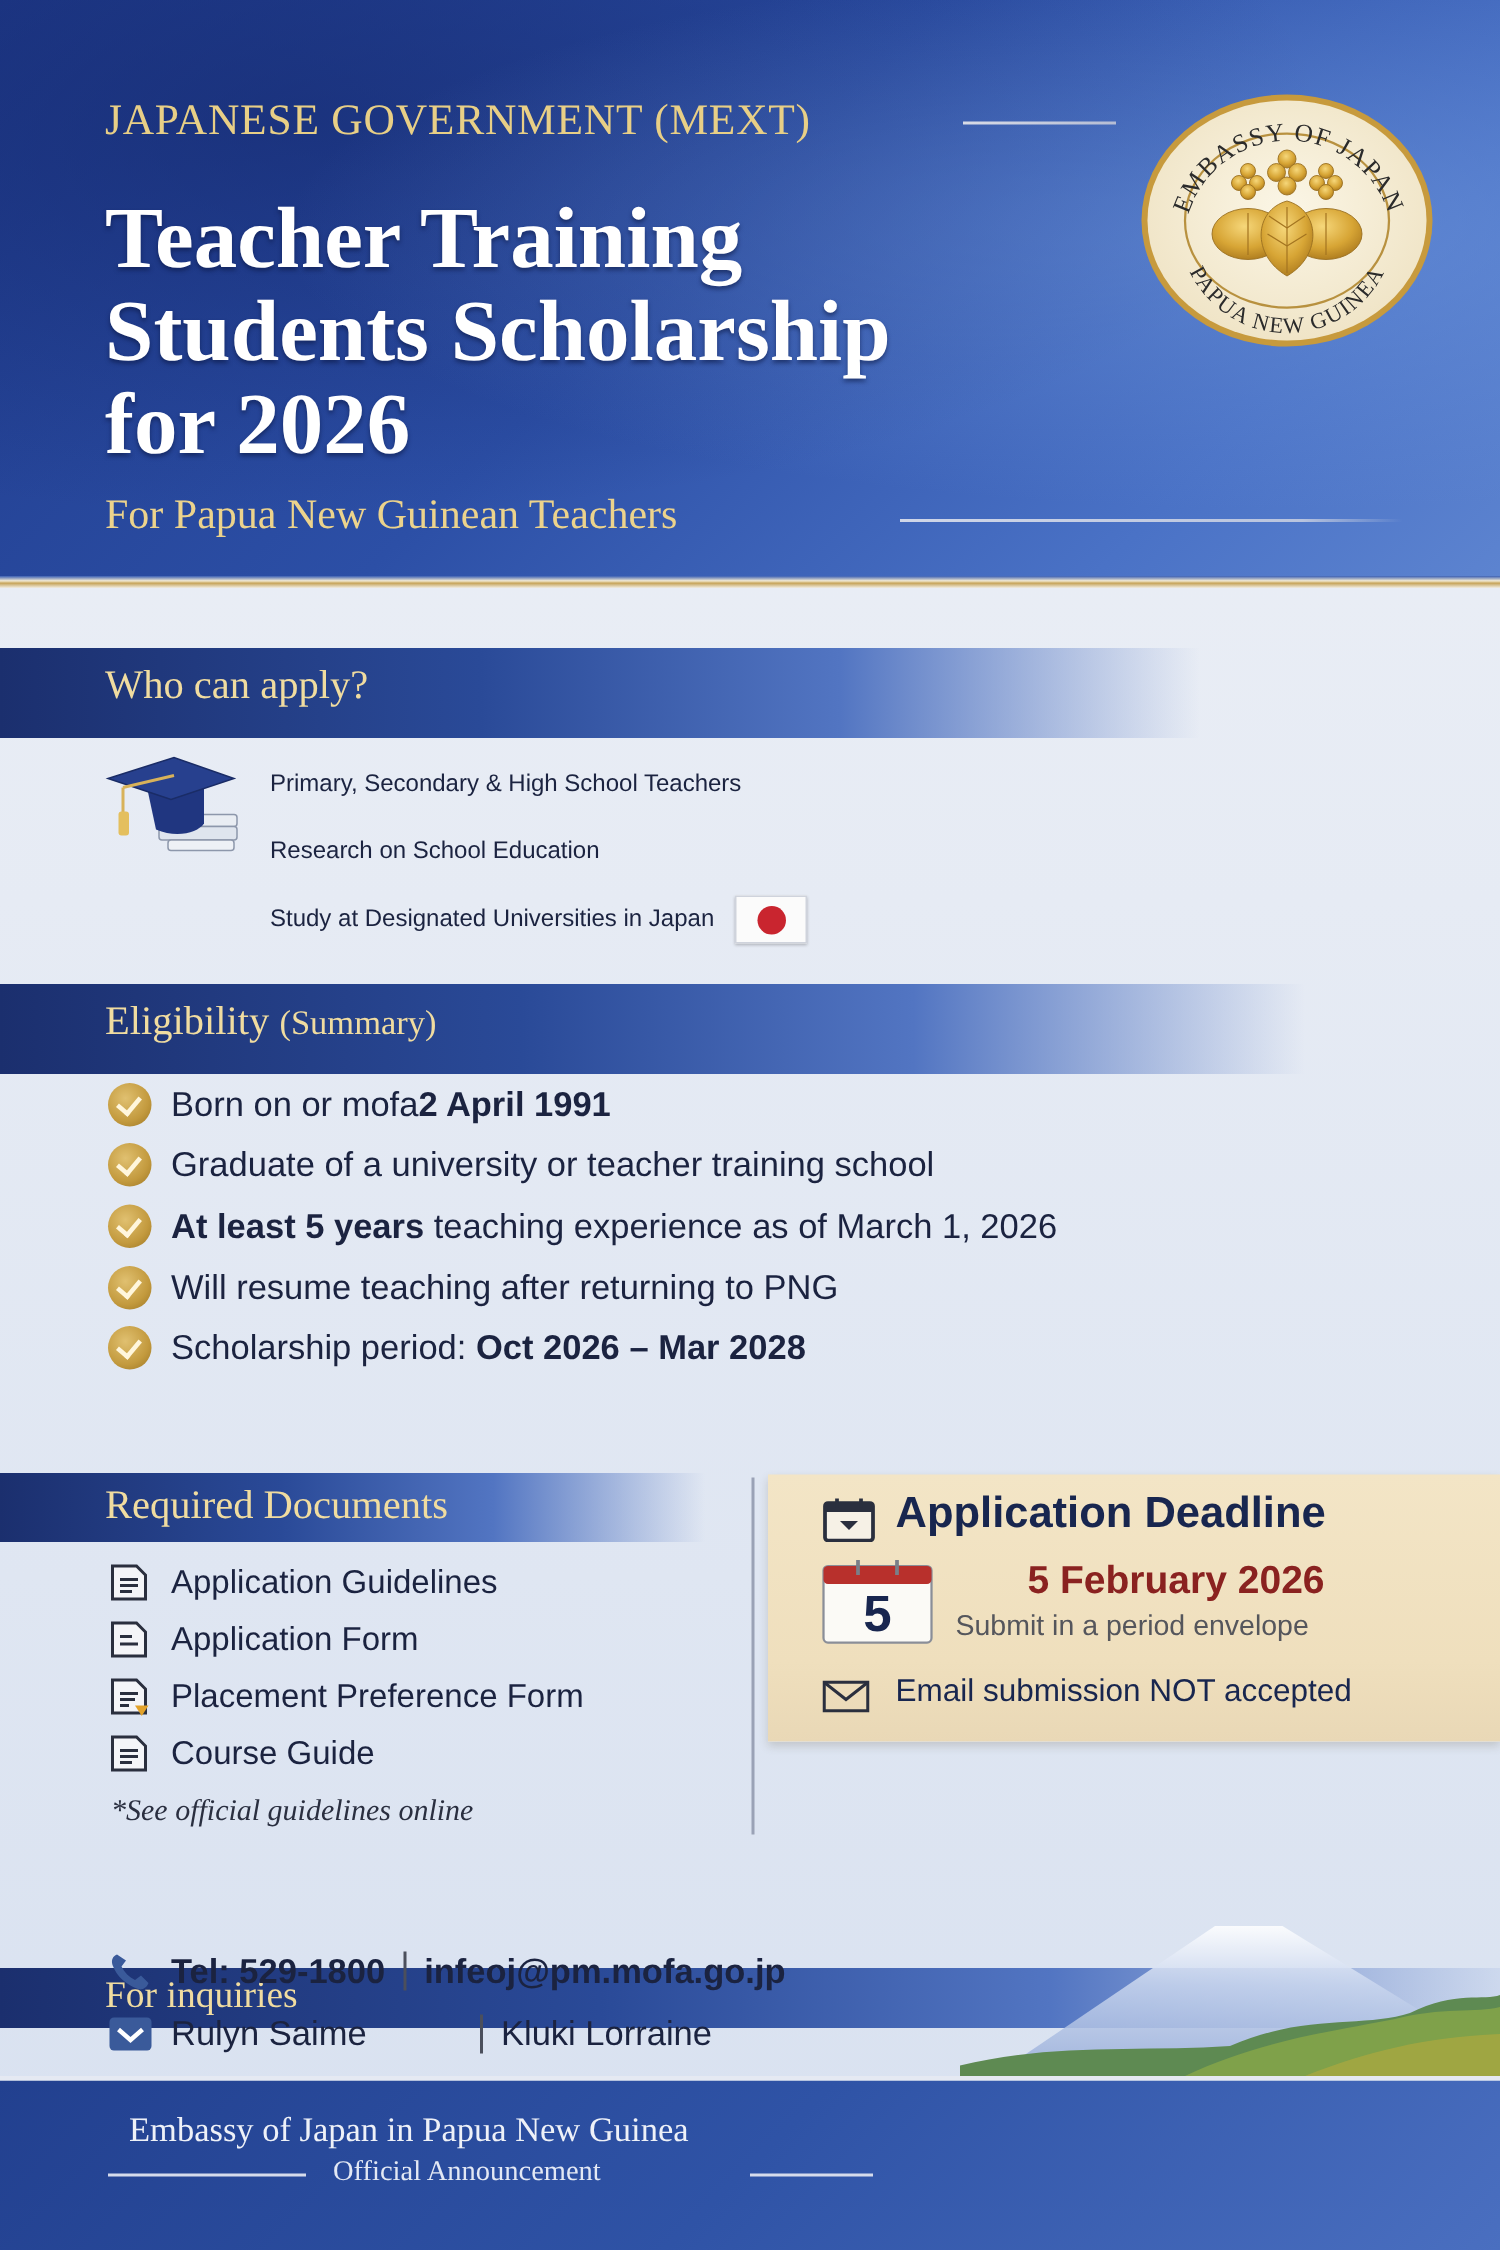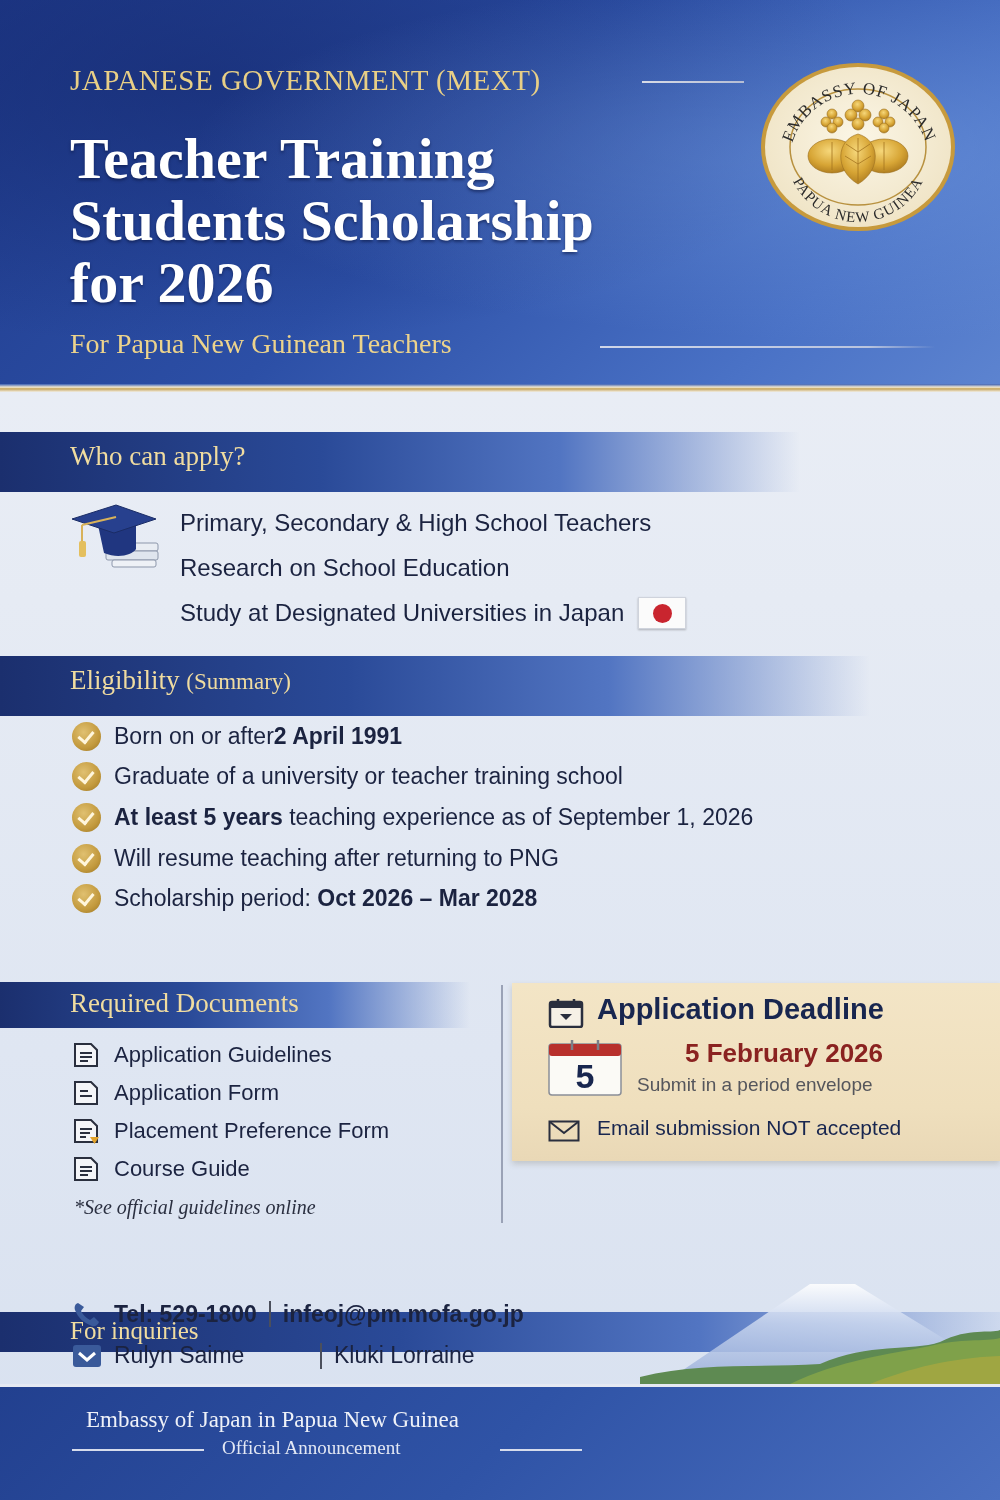--- a/index.html
+++ b/index.html
@@ -59,21 +59,21 @@
   .section-bar .label {
     position: absolute; left: 70px; top: 9px;
     font-family: "Liberation Serif", "DejaVu Serif", serif;
     font-size: 27px; color: #f0dca0;
   }
   .section-bar .label .small { font-size: 23px; }
   
   .who-icon { position: absolute; left: 70px; top: 503px; width: 92px; height: 68px; }
   .who-list { position: absolute; left: 180px; top: 500px; }
   .who-item {
-    font-size: 24px; color: #1b2340; height: 45px; line-height: 34px;
+    font-size: 16px; color: #1b2340; height: 45px; line-height: 34px;
     display: flex; align-items: center;
   }
   .flag {
     display: inline-block; width: 48px; height: 32px; margin-left: 14px;
     background: #fbfbfb; border: 1px solid #cfd3dc; position: relative;
     box-shadow: 0 1px 2px rgba(0,0,0,0.25);
   }
   .flag::after {
     content: ""; position: absolute; left: 14px; top: 6px; width: 19px; height: 19px;
     border-radius: 50%; background: #c9252f;
@@ -254,31 +254,31 @@
 <div class="section-bar" style="top:656px; width:870px;">
   <div class="label">
     <span>Eligibility</span>
     <span class="small">(Summary)</span>
   </div>
 </div>
 
 <div class="elig-list">
   <div class="elig-item">
     <span class="check"></span>
-    <span>Born on or after </span>
+    <span>Born on or mofa </span>
       <b>2 April 1991</b>
   </div>
   <div class="elig-item">
     <span class="check"></span>
     <span>Graduate of a university or teacher training school</span>
   </div>
   <div class="elig-item">
     <span class="check"></span>
     <b>At least 5 years</b>
-      <span style="white-space:pre"> teaching experience as of September 1, 2026</span>
+      <span style="white-space:pre"> teaching experience as of March 1, 2026</span>
   </div>
   <div class="elig-item">
     <span class="check"></span>
     <span>Will resume teaching after returning to PNG</span>
   </div>
   <div class="elig-item">
     <span class="check"></span>
     <span style="white-space:pre">Scholarship period: </span>
       <b>Oct 2026 – Mar 2028</b>
   </div>

